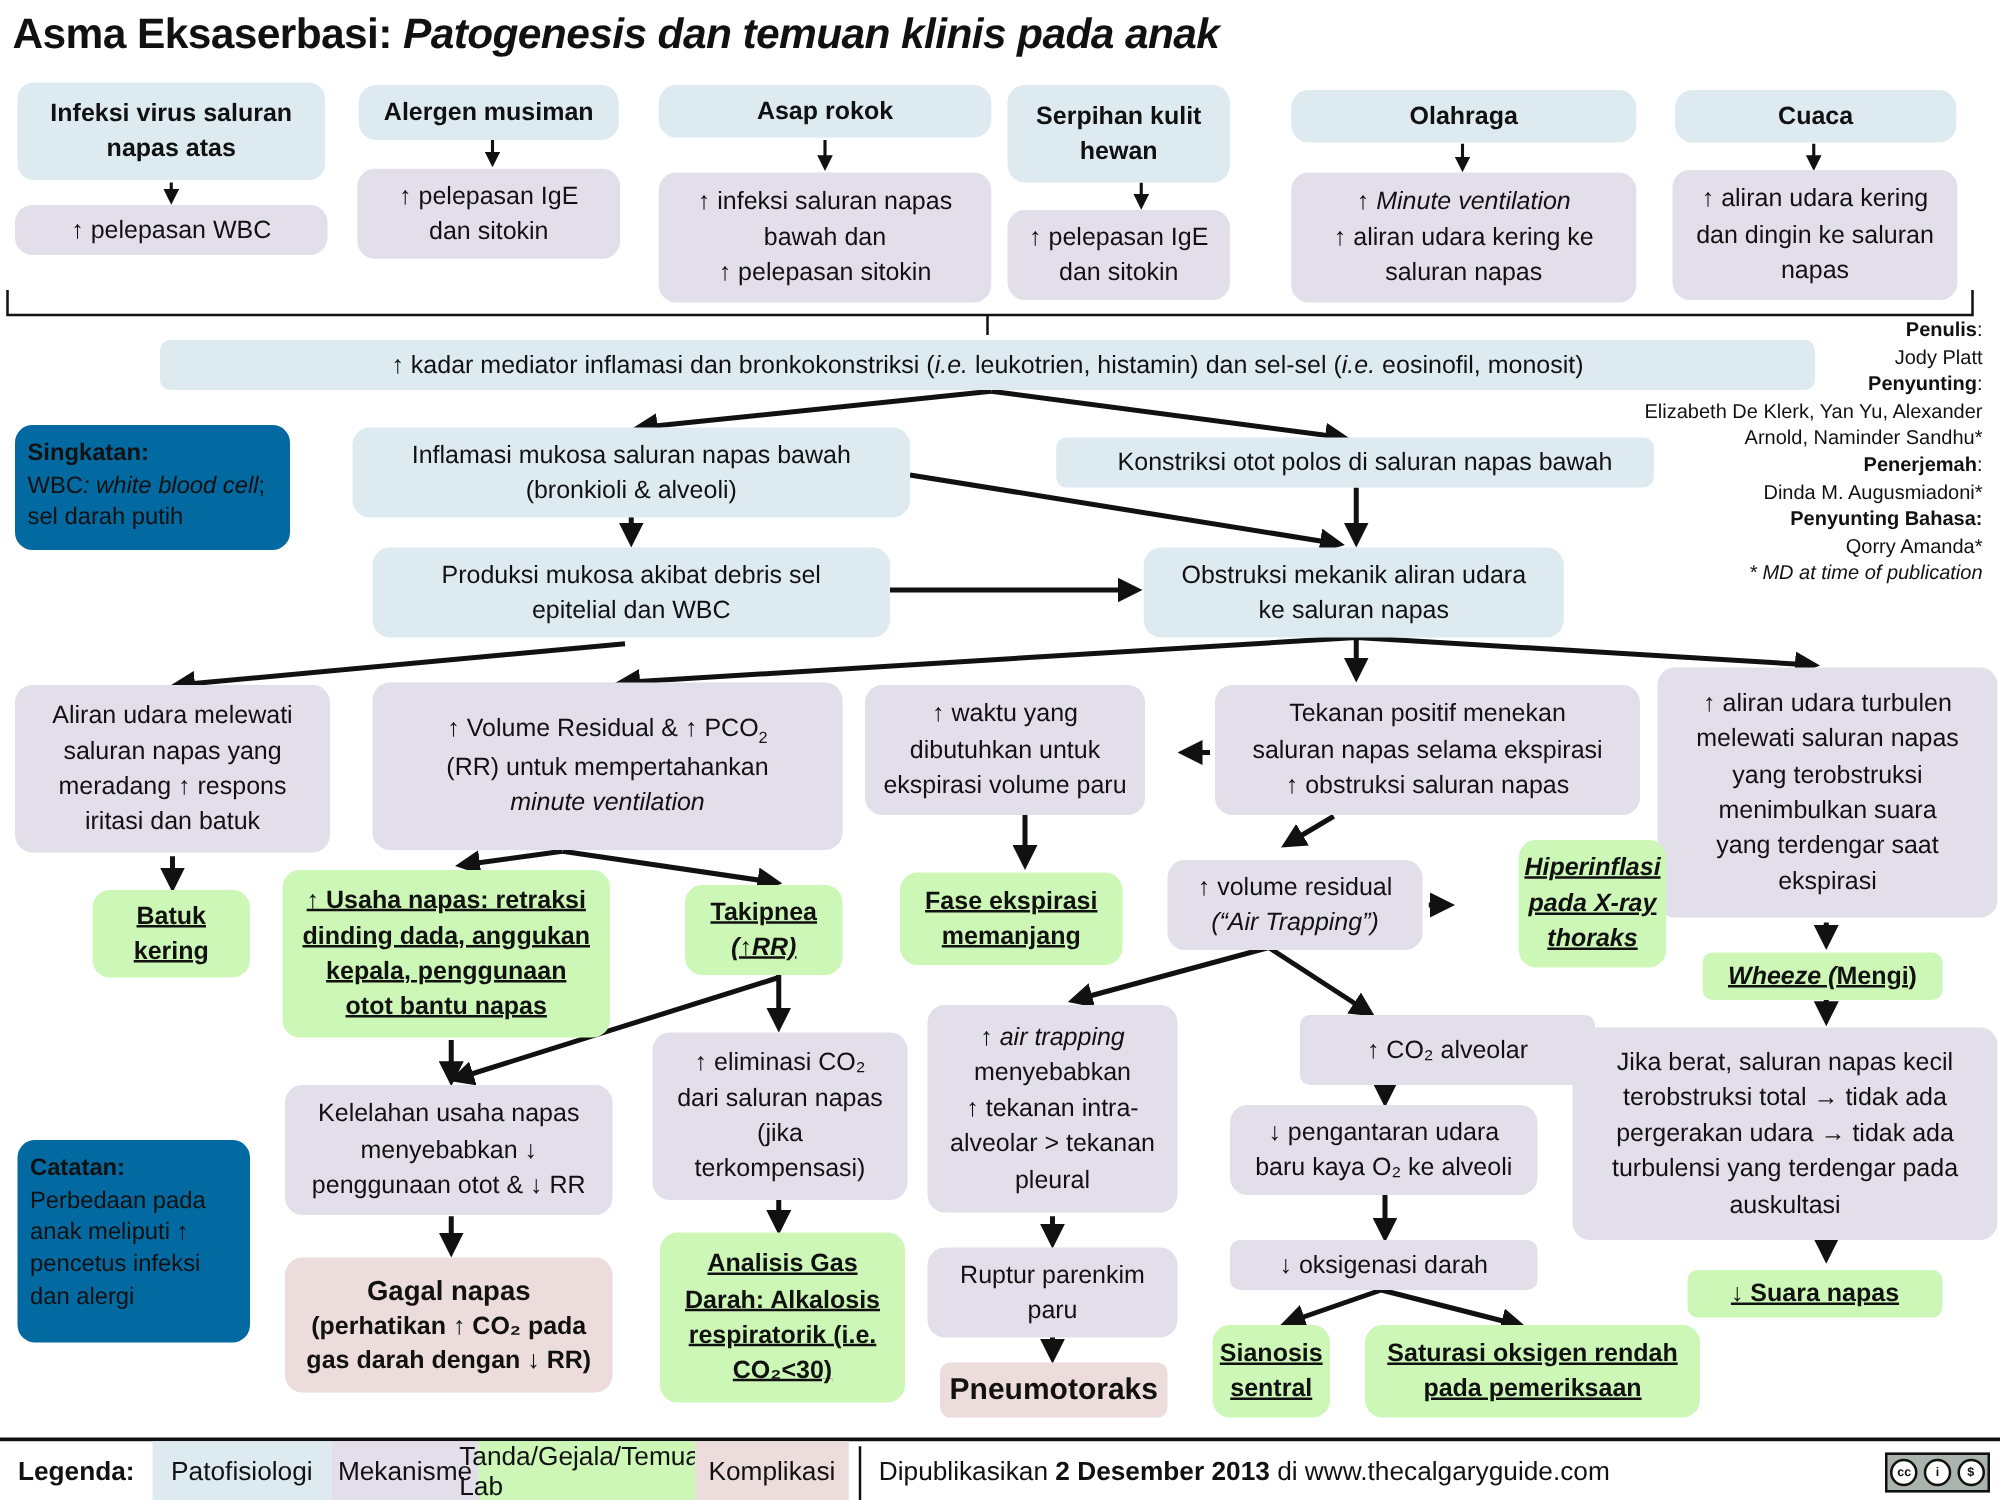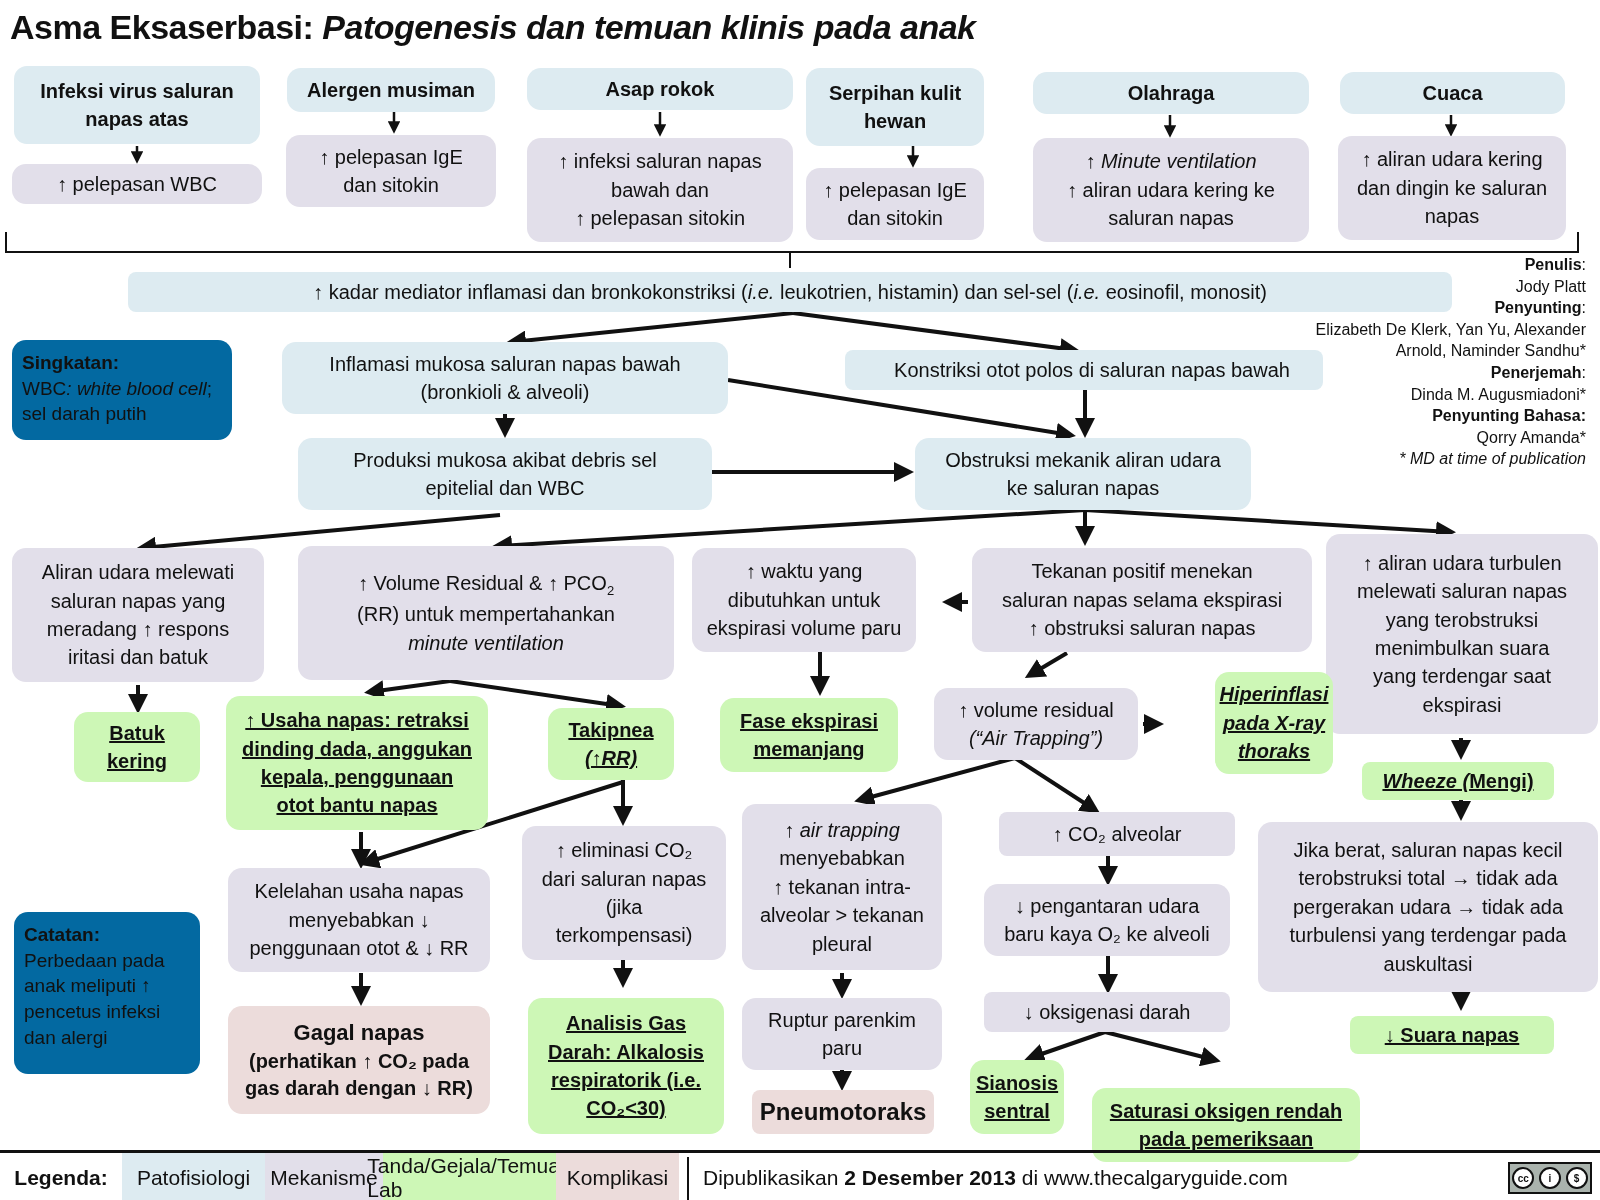--- a/index.html
+++ b/index.html
@@ -283,21 +283,21 @@
 (jika
 terkompensasi)</span>
 </div>
 <div class="box mech" style="left:742px;top:804px;width:200px;height:166px;flex-direction:column;">
   <div>↑ <span class="it">air trapping</span></div>
   <div class="pre">menyebabkan
 ↑ tekanan intra-
 alveolar &gt; tekanan
 pleural</div>
 </div>
-<div class="box mech" style="left:999px;top:812px;width:236px;height:44px;border-radius:8px;">
+<div class="box mech" style="left:1040px;top:812px;width:236px;height:56px;border-radius:8px;">
   <span>↑ CO₂ alveolar</span>
 </div>
 <div class="box mech pre" style="left:984px;top:884px;width:246px;height:72px;">
   <span>↓ pengantaran udara
 baru kaya O₂ ke alveoli</span>
 </div>
 <div class="box mech pre" style="left:1258px;top:822px;width:340px;height:170px;">
   <span>Jika berat, saluran napas kecil
 terobstruksi total → tidak ada
 pergerakan udara → tidak ada
@@ -306,41 +306,41 @@
 </div>
 <div class="box sign ul" style="left:1350px;top:1016px;width:204px;height:38px;border-radius:8px;">
   <span>↓ Suara napas</span>
 </div>
 
 <div class="box comp" style="left:228px;top:1006px;width:262px;height:108px;flex-direction:column;line-height:1.35;">
   <div class="bold" style="font-size:22px">Gagal napas</div>
   <div class="bold pre">(perhatikan ↑ CO₂ pada
 gas darah dengan ↓ RR)</div>
 </div>
-<div class="box sign ul pre" style="left:528px;top:986px;width:196px;height:136px;margin-top:12px;">
+<div class="box sign ul pre" style="left:528px;top:986px;width:196px;height:136px;">
   <span>Analisis Gas
 Darah: Alkalosis
 respiratorik (i.e.
 CO₂&lt;30)</span>
 </div>
 <div class="box mech pre" style="left:742px;top:998px;width:200px;height:72px;">
   <span>Ruptur parenkim
 paru</span>
 </div>
 <div class="box comp bold" style="left:752px;top:1090px;width:182px;height:44px;font-size:24px;border-radius:8px;">
   <span>Pneumotoraks</span>
 </div>
 <div class="box mech" style="left:984px;top:992px;width:246px;height:40px;border-radius:8px;">
   <span>↓ oksigenasi darah</span>
 </div>
 <div class="box sign ul pre" style="left:970px;top:1060px;width:94px;height:74px;">
   <span>Sianosis
 sentral</span>
 </div>
-<div class="box sign ul pre" style="left:1092px;top:1060px;width:268px;height:74px;margin-top:28px;">
+<div class="box sign ul pre" style="left:1092px;top:1060px;width:268px;height:74px;">
   <span>Saturasi oksigen rendah
 pada pemeriksaan</span>
 </div>
 
 <div class="box note" style="left:14px;top:912px;width:186px;height:162px;font-size:19px;line-height:1.35;padding:10px 10px;display:block;">
   <div class="bold">Catatan:</div>
   <div>Perbedaan pada anak meliputi ↑ pencetus infeksi dan alergi</div>
 </div>
 
 <div class="footer">

